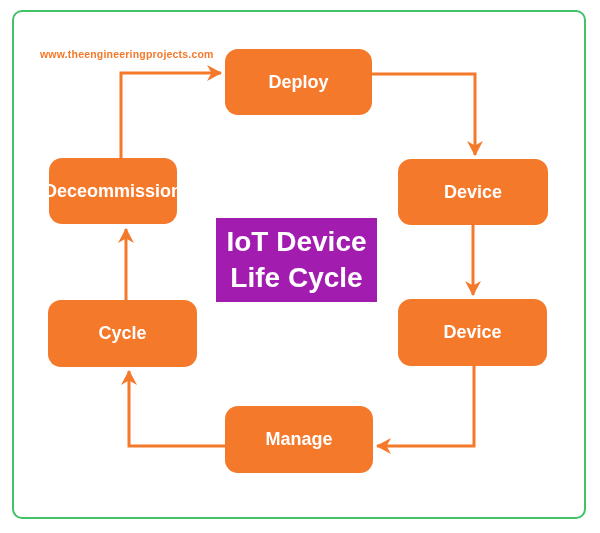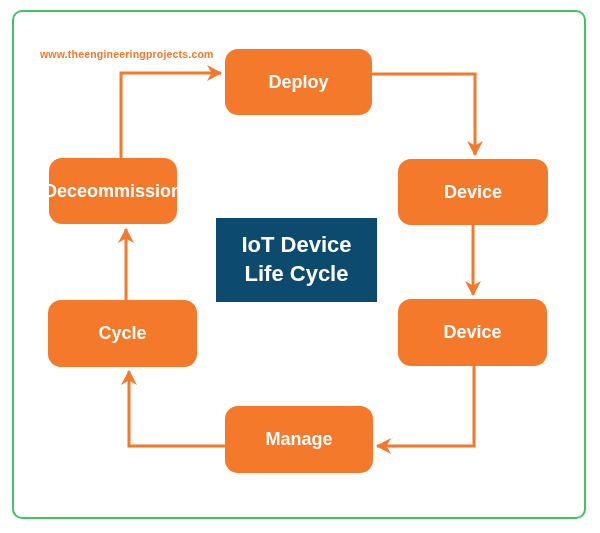--- a/index.html
+++ b/index.html
@@ -48,24 +48,24 @@
   .node-deploy        { left: 225px; top:  49px; width: 147px; height: 66px; }
   .node-monitor       { left: 398px; top: 159px; width: 150px; height: 66px; }
   .node-service       { left: 398px; top: 299px; width: 149px; height: 67px; }
   .node-manage        { left: 225px; top: 406px; width: 148px; height: 67px; }
   .node-update        { left:  48px; top: 300px; width: 149px; height: 67px; }
   .node-decommission  { left:  49px; top: 158px; width: 128px; height: 66px; }
   .center-box {
     position: absolute;
     left: 216px; top: 218px;
     width: 161px; height: 84px;
-    background: #0c4a6e;
+    background: #a21caf;
     color: #ffffff;
     font-weight: bold;
-    font-size: 22px;
+    font-size: 28px;
     line-height: 1.3;
     display: flex;
     flex-direction: column;
     align-items: center;
     justify-content: center;
     text-align: center;
   }
   svg.connectors {
     position: absolute;
     left: 0; top: 0;

